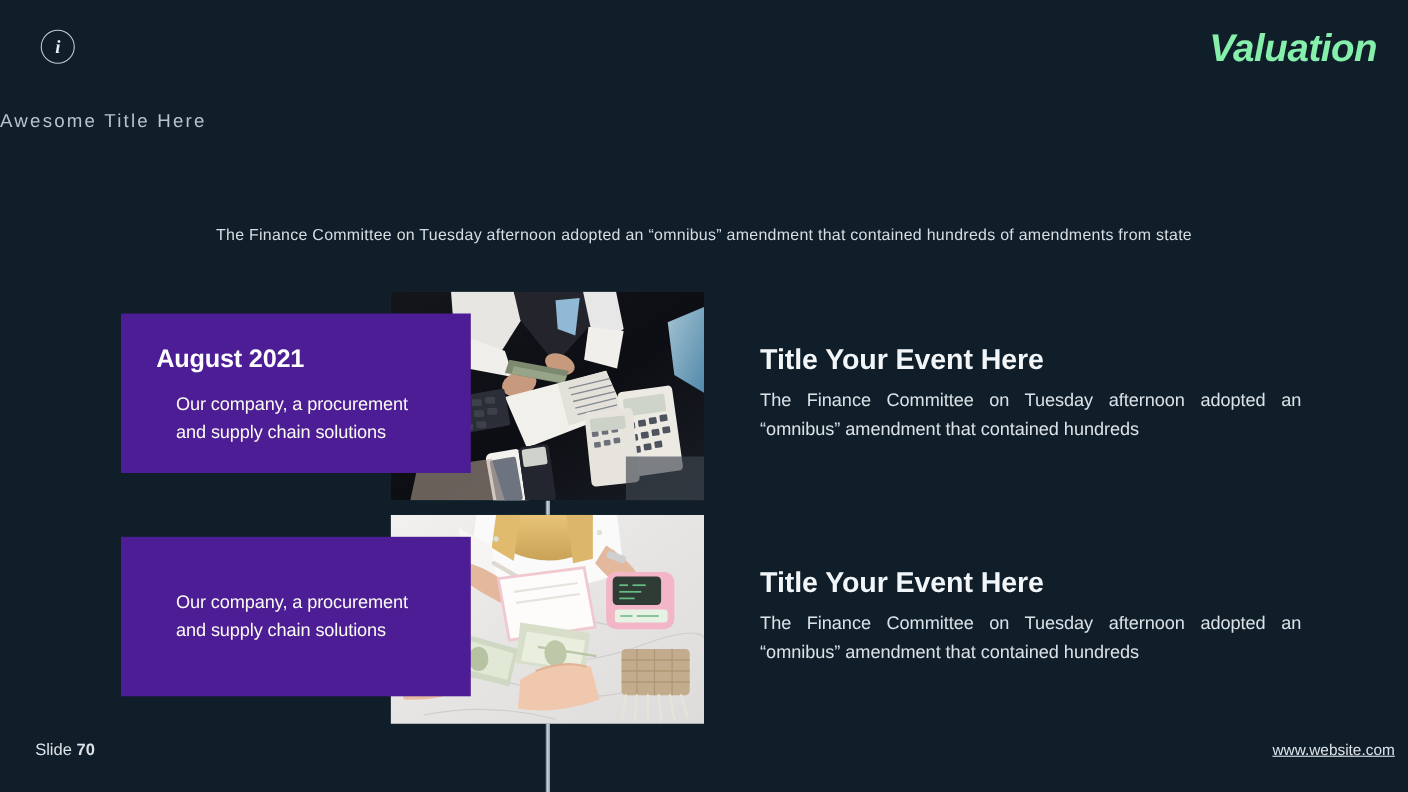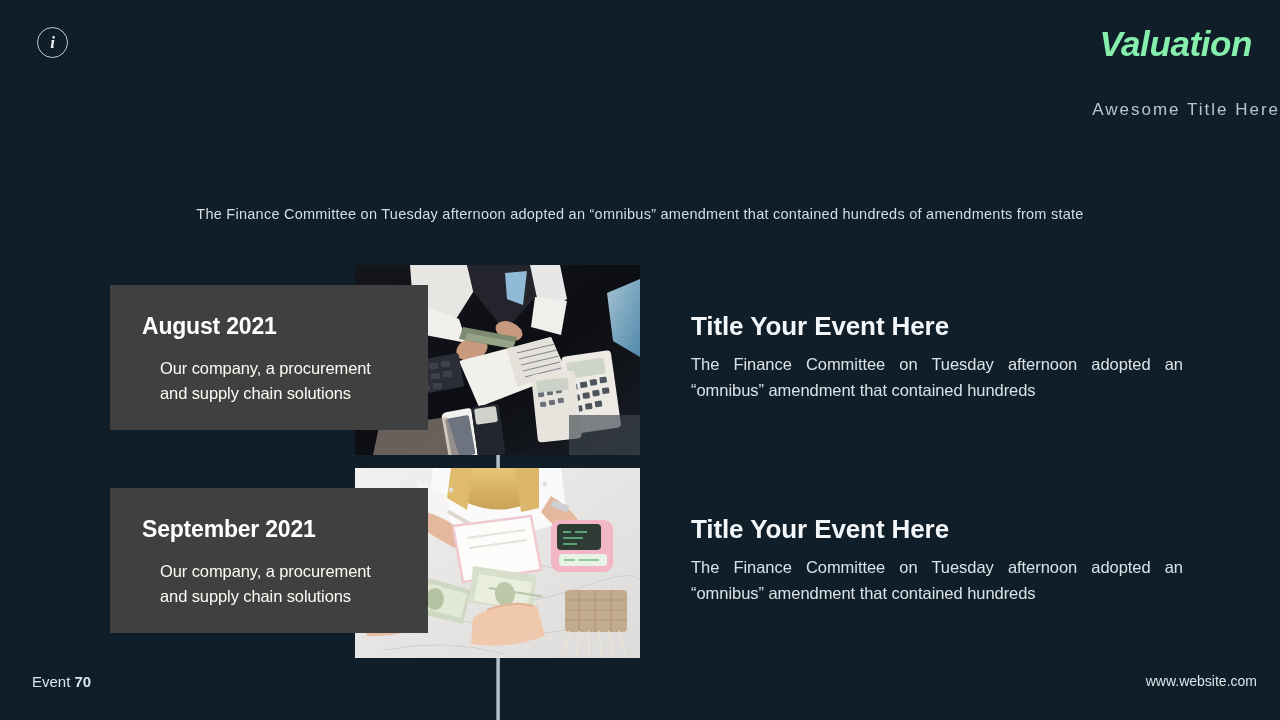--- a/index.html
+++ b/index.html
@@ -48,21 +48,21 @@
     font-style: italic;
     letter-spacing: -0.4px;
   }
 
   
   .eyebrow {
     position: absolute;
     left: 0;
     right: 0;
     top: 100px;
-    text-align: right;
+    text-align: left;
     color: #b9c4cc;
     font-size: 17px;
     letter-spacing: 2.0px;
   }
   .main-title {
     position: absolute;
     left: 0;
     right: 0;
     top: 127px;
     text-align: center;
@@ -111,21 +111,21 @@
     background: #1c222a;
   }
   .photo svg { display: block; }
 
   .year-card {
     position: absolute;
     left: 110px;
     top: 20px;
     width: 318px;
     height: 145px;
-    background: #404040;
+    background: #4c1d95;
     box-sizing: border-box;
     padding: 30px 34px 0 32px;
     z-index: 3;
   }
   .year-card .card-title {
     color: #ffffff;
     font-size: 23px;
     font-weight: 700;
     letter-spacing: -0.2px;
     margin: 0 0 13px 0;
@@ -166,24 +166,25 @@
   .footer-left {
     position: absolute;
     left: 32px;
     bottom: 30px;
     color: #dde4e9;
     font-size: 15px;
   }
   .footer-left b { font-weight: 700; }
   .footer-right {
     position: absolute;
-    right: 23px;
+    right: 12px;
     bottom: 31px;
     color: #dde4e9;
     font-size: 14px;
+    text-decoration: underline;
   }
 </style>
 </head>
 <body>
 
 <div class="slide">
 
   <div class="info-badge">
     <span>i</span>
   </div>
@@ -385,28 +386,27 @@
           <path d="M214 164 L210 186"></path>
             <path d="M224 164 L222 188"></path>
             <path d="M234 164 L234 188"></path>
           <path d="M244 164 L246 188"></path>
             <path d="M254 164 L258 186"></path>
             <path d="M264 164 L270 184"></path>
         </g>
       </svg>
     </div>
     <div class="year-card">
-      <div class="card-title">September 2021</div>
       <p class="card-body">Our company, a procurement and supply chain solutions</p>
     </div>
     <div class="event">
       <div class="event-title">Title Your Event Here</div>
       <p class="event-body">The Finance Committee on Tuesday afternoon adopted an “omnibus” amendment that contained hundreds</p>
     </div>
   </div>
 
   <div class="footer-left">
-    <span>Event</span>
+    <span>Slide</span>
     <b>70</b>
   </div>
   <div class="footer-right">www.website.com</div>
 
 </div>
 
 </body></html>

